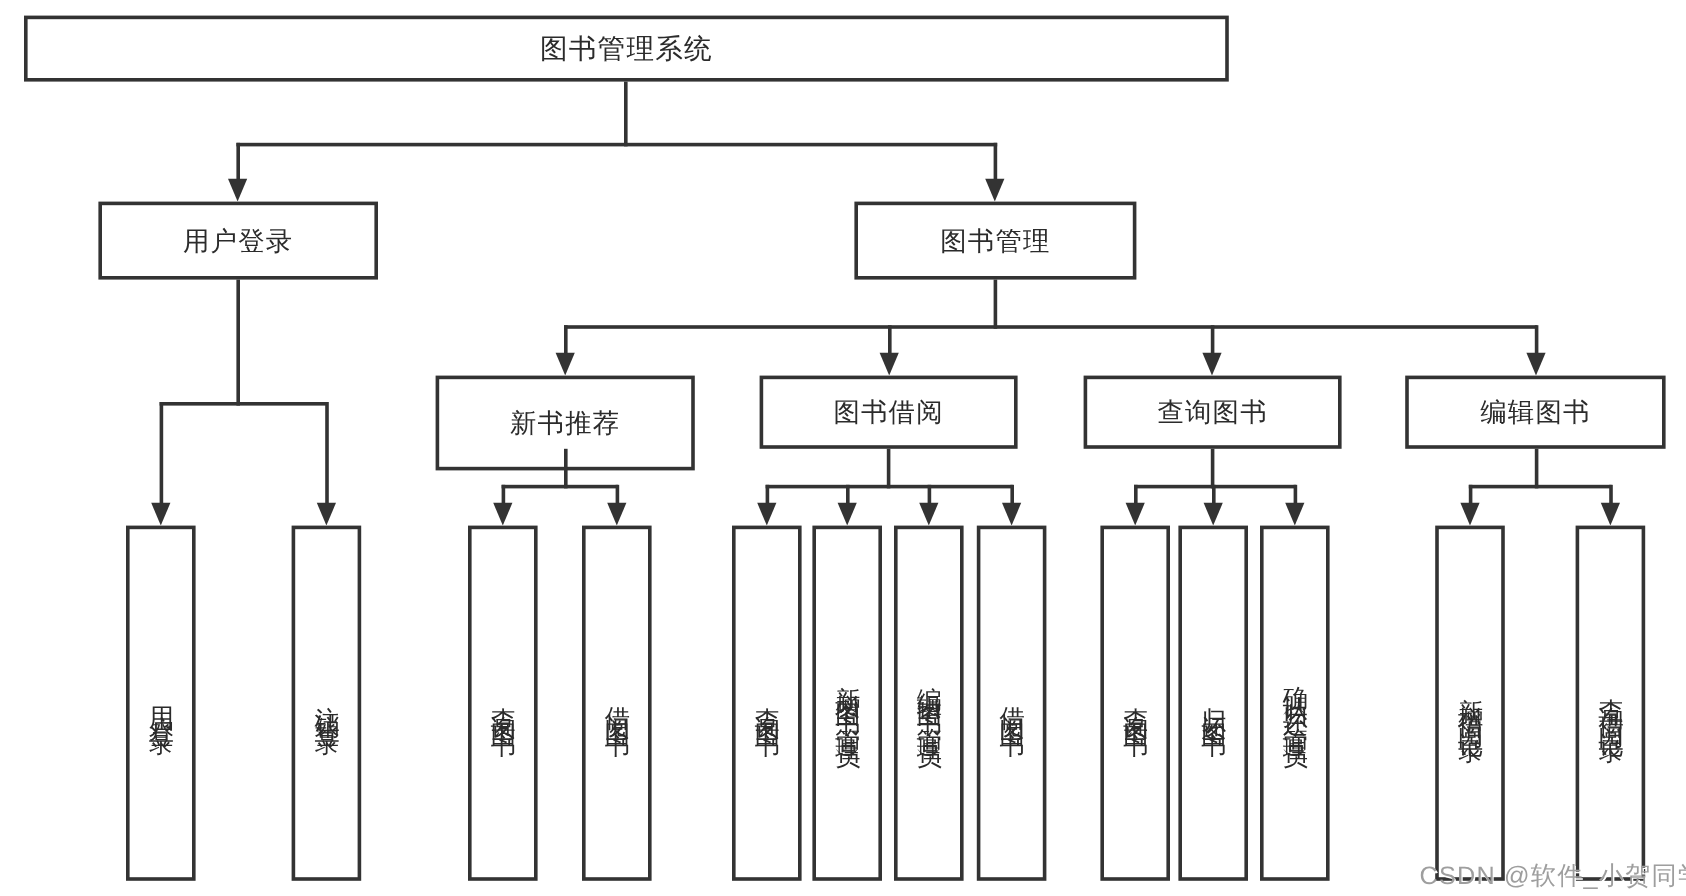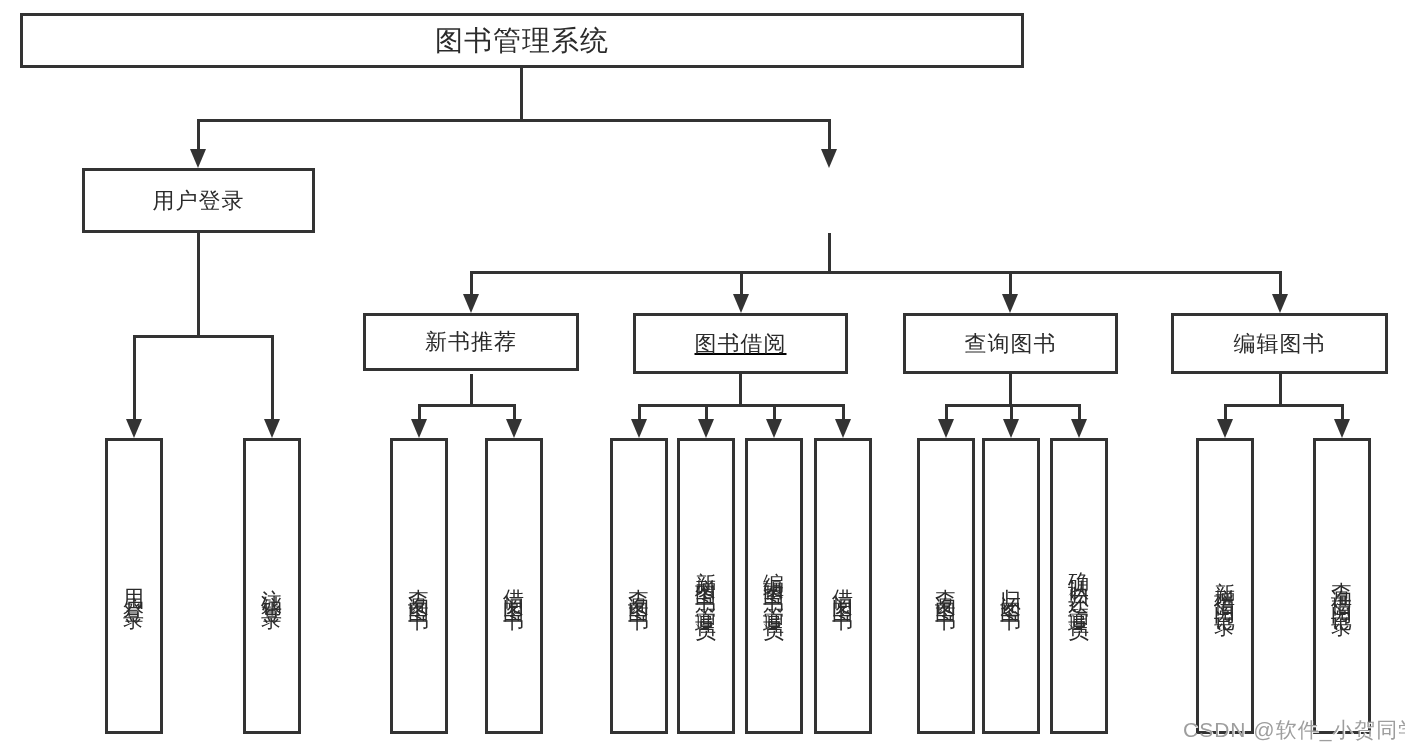--- a/index.html
+++ b/index.html
@@ -19,21 +19,21 @@
     display: flex;
     align-items: center;
     justify-content: center;
   }
   .hlabel {
     font-size: 22px;
     color: #2b2b2b;
     letter-spacing: 1px;
     white-space: nowrap;
   }
-  .root-label { font-size: 28px; }
+  .root-label { font-size: 23px; }
   .vtext {
     writing-mode: vertical-rl;
     text-orientation: mixed;
     font-size: 21px;
     letter-spacing: 7px;
     line-height: 1;
     color: #2b2b2b;
     white-space: nowrap;
   }
   .vline, .hline { position: absolute; background: #333333; }
@@ -70,43 +70,46 @@
   <div class="vline" style="left:520px; top:68px; height:54px;"></div>
   <div class="hline" style="left:197px; top:119px; width:634px;"></div>
   <div class="vline" style="left:197px; top:119px; height:31px;"></div>
   <div class="arrowhead" style="left:190px; top:149px;"></div>
   <div class="vline" style="left:828px; top:119px; height:31px;"></div>
   <div class="arrowhead" style="left:821px; top:149px;"></div>
 
   <div class="box" style="left:82px; top:168px; width:233px; height:65px;">
     <span class="hlabel">用户登录</span>
   </div>
+  <div class="box" style="left:712px; top:168px; width:235px; height:65px;">
+    <span class="hlabel">图书管理</span>
+  </div>
 
   <div class="vline" style="left:197px; top:233px; height:105px;"></div>
   <div class="hline" style="left:133px; top:335px; width:140px;"></div>
   <div class="vline" style="left:133px; top:335px; height:85px;"></div>
   <div class="arrowhead" style="left:126px; top:419px;"></div>
   <div class="vline" style="left:271px; top:335px; height:85px;"></div>
   <div class="arrowhead" style="left:264px; top:419px;"></div>
 
   <div class="vline" style="left:828px; top:233px; height:41px;"></div>
   <div class="hline" style="left:470px; top:271px; width:811px;"></div>
   <div class="vline" style="left:470px; top:271px; height:27px;"></div>
   <div class="arrowhead" style="left:463px; top:294px;"></div>
   <div class="vline" style="left:740px; top:271px; height:27px;"></div>
   <div class="arrowhead" style="left:733px; top:294px;"></div>
   <div class="vline" style="left:1009px; top:271px; height:27px;"></div>
   <div class="arrowhead" style="left:1002px; top:294px;"></div>
   <div class="vline" style="left:1279px; top:271px; height:27px;"></div>
   <div class="arrowhead" style="left:1272px; top:294px;"></div>
 
-  <div class="box" style="left:363px; top:313px; width:216px; height:58px;">
+  <div class="box" style="left:363px; top:313px; width:216px; height:79px;">
     <span class="hlabel">新书推荐</span>
   </div>
-  <div class="box" style="left:633px; top:313px; width:215px; height:61px;text-decoration:underline;">
+  <div class="box" style="left:633px; top:313px; width:215px; height:61px;">
     <span class="hlabel">图书借阅</span>
   </div>
   <div class="box" style="left:903px; top:313px; width:215px; height:61px;">
     <span class="hlabel">查询图书</span>
   </div>
   <div class="box" style="left:1171px; top:313px; width:217px; height:61px;">
     <span class="hlabel">编辑图书</span>
   </div>
 
   <div class="vline" style="left:470px; top:374px; height:33px;"></div>

